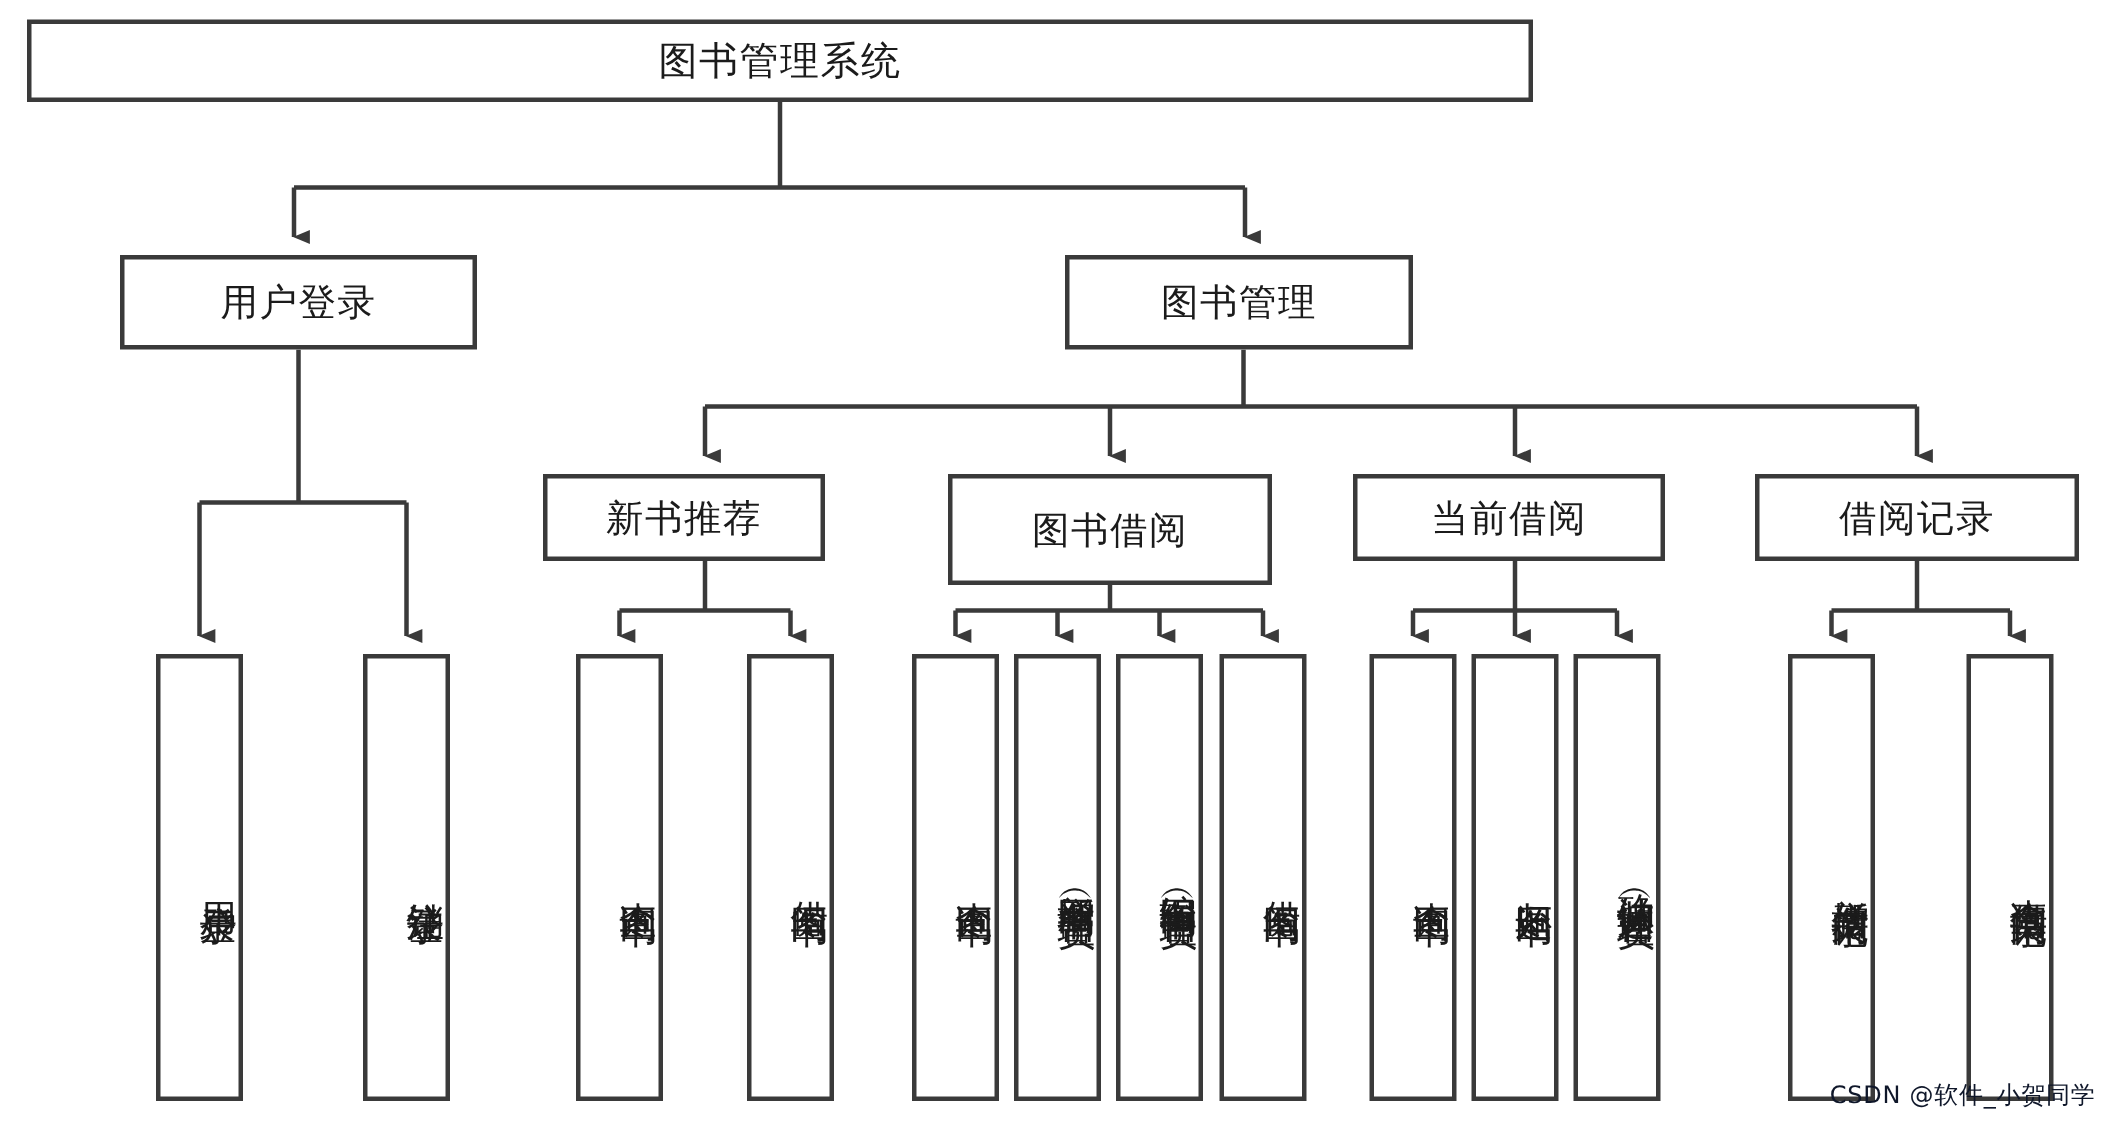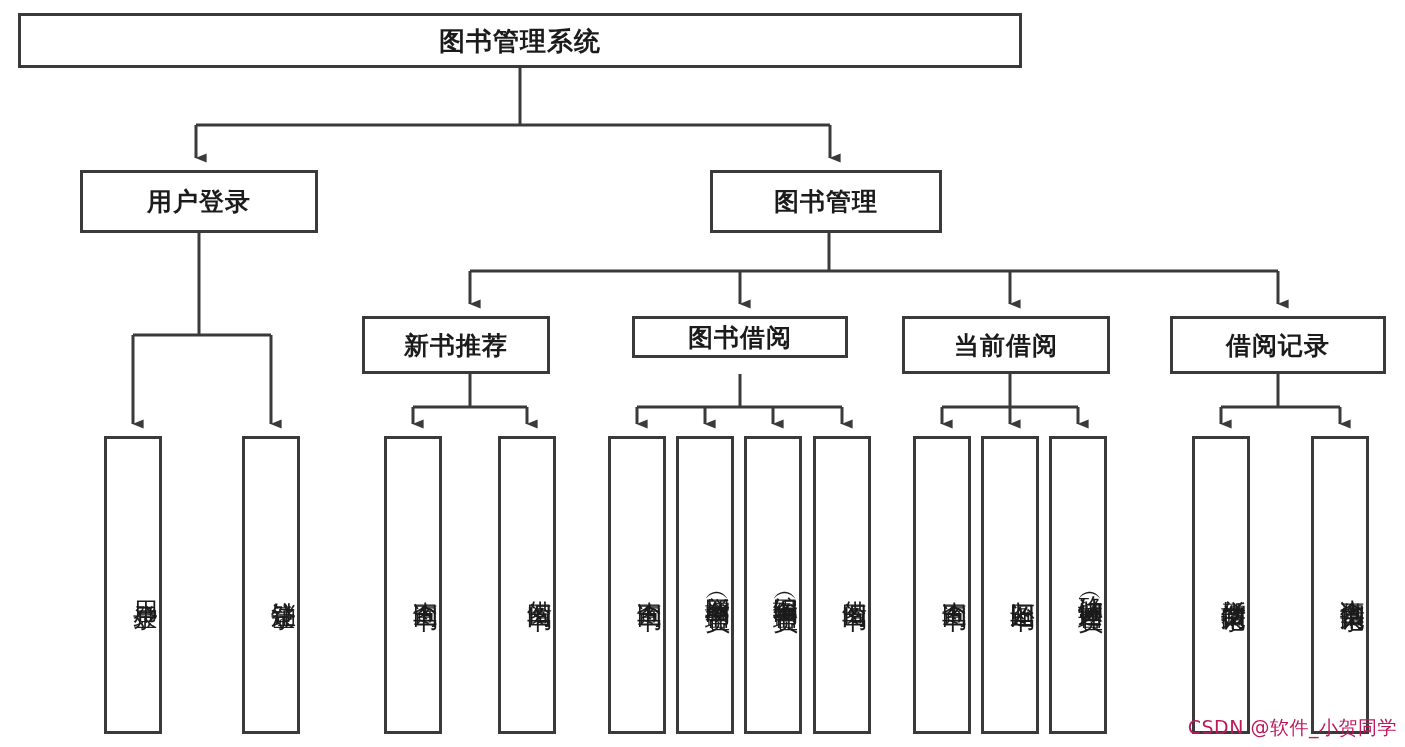--- a/index.html
+++ b/index.html
@@ -33,43 +33,42 @@
     display: flex;
     align-items: center;
     justify-content: center;
     color: #1b1b1b;
   }
   .node.horiz {
     font-size: 25px;
     letter-spacing: 1px;
     line-height: 1;
     white-space: nowrap;
-    font-weight: bold;
   }
   .node.vert {
     writing-mode: vertical-rl;
     text-orientation: upright;
     font-size: 25px;
     line-height: 1.08;
     letter-spacing: 2px;
     padding-top: 8px;
     padding-bottom: 8px;
     align-items: flex-start;
     justify-content: center;
     white-space: nowrap;
   }
   .node.root {
     font-size: 26px;
   }
   .watermark {
     position: absolute;
     right: 8px;
     bottom: 6px;
-    font-size: 19px;
-    color: #be185d;
+    font-size: 16px;
+    color: #0f172a;
     letter-spacing: 0.5px;
     white-space: nowrap;
     z-index: 5;
   }
 </style>
 </head>
 <body>
 
 <div id="canvas">
 
@@ -122,21 +121,21 @@
       <path d="M1340,407 L1340,424" marker-end="url(#arrow)"></path>
     </g>
   </svg>
 
   <div class="node horiz root" style="left:18px; top:13px; width:1004px; height:55px;">图书管理系统</div>
 
   <div class="node horiz" style="left:80px; top:170px; width:238px; height:63px;">用户登录</div>
   <div class="node horiz" style="left:710px; top:170px; width:232px; height:63px;">图书管理</div>
 
   <div class="node horiz" style="left:362px; top:316px; width:188px; height:58px;">新书推荐</div>
-  <div class="node horiz" style="left:632px; top:316px; width:216px; height:42px;">图书借阅</div>
+  <div class="node horiz" style="left:632px; top:316px; width:216px; height:74px;">图书借阅</div>
   <div class="node horiz" style="left:902px; top:316px; width:208px; height:58px;">当前借阅</div>
   <div class="node horiz" style="left:1170px; top:316px; width:216px; height:58px;">借阅记录</div>
 
   <div class="node vert" style="left:104px; top:436px; width:58px; height:298px;">用户登录</div>
   <div class="node vert" style="left:242px; top:436px; width:58px; height:298px;">注销登录</div>
 
   <div class="node vert" style="left:384px; top:436px; width:58px; height:298px;">查询图书</div>
   <div class="node vert" style="left:498px; top:436px; width:58px; height:298px;">借阅图书</div>
 
   <div class="node vert" style="left:608px; top:436px; width:58px; height:298px;">查询图书</div>

